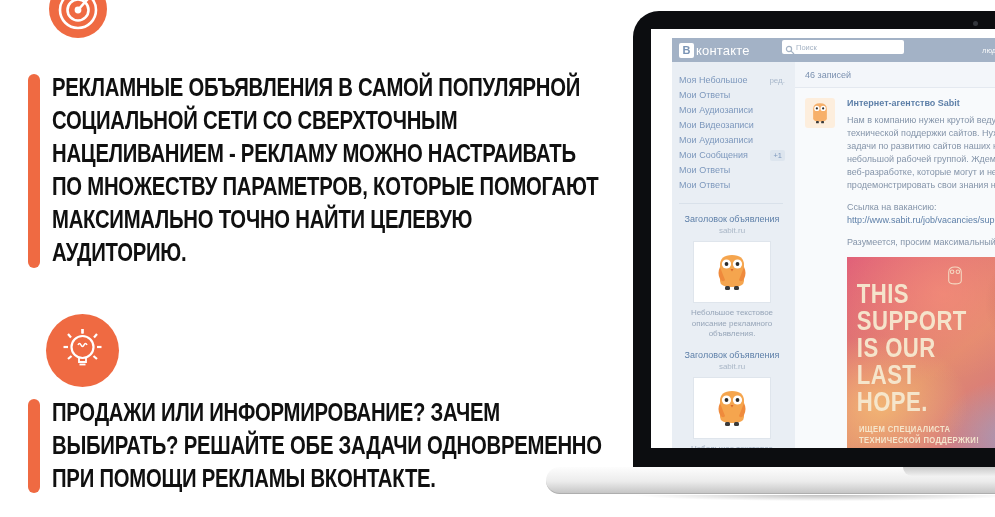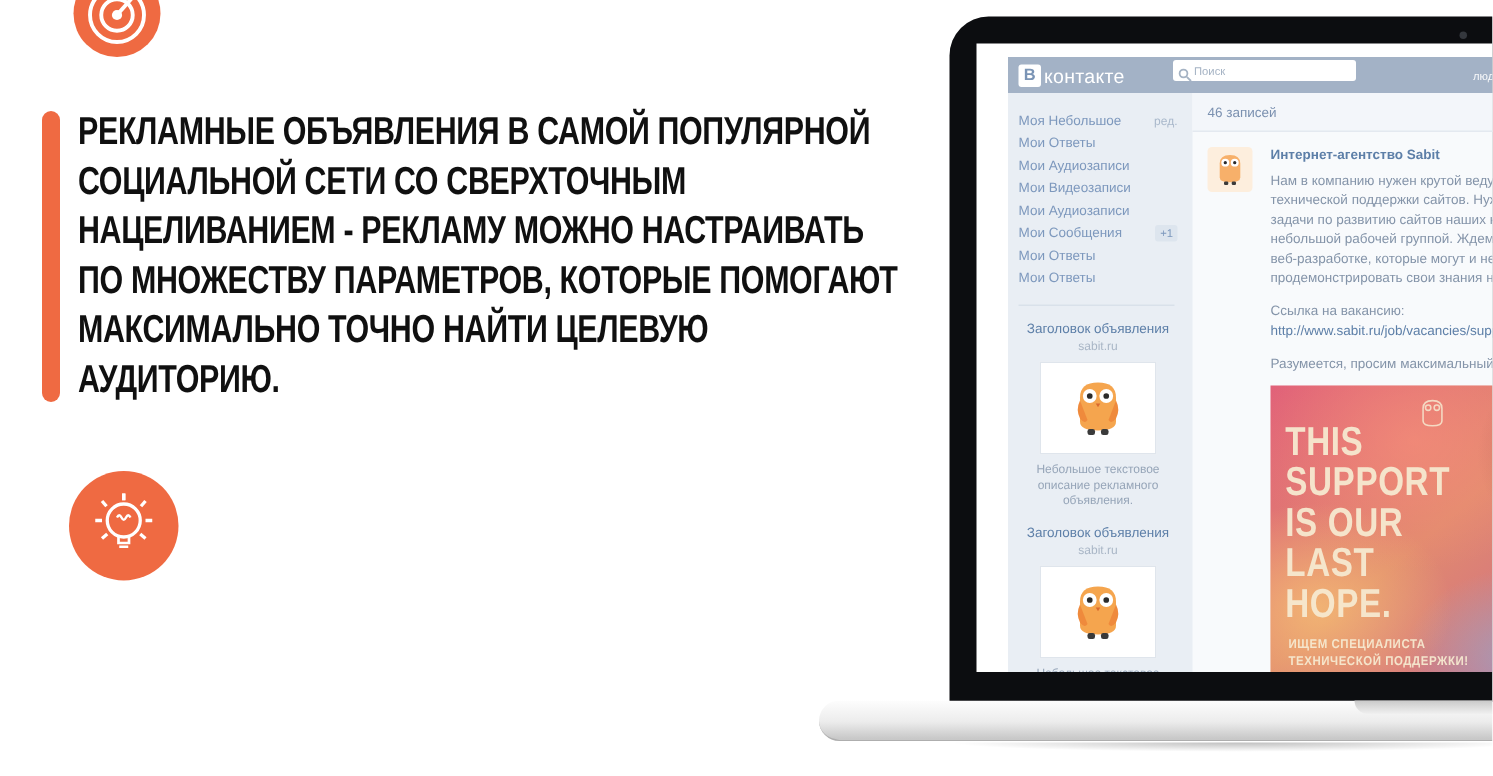--- a/index.html
+++ b/index.html
@@ -120,20 +120,28 @@
       <line x1="36.5" y1="15" x2="36.5" y2="19.5"></line>
       <line x1="22" y1="20" x2="25" y2="23.5"></line>
       <line x1="51" y1="20" x2="48" y2="23.5"></line>
       <line x1="17.5" y1="33" x2="22" y2="33"></line>
       <line x1="51" y1="33" x2="55.5" y2="33"></line>
       <line x1="22" y1="45" x2="25.5" y2="42"></line>
       <line x1="51" y1="45" x2="47.5" y2="42"></line>
     </svg>
   </div>
 
+  <div class="promo-block block-2">
+    <div class="promo-bar bar-2"></div>
+    <div class="headline">
+      <div>ПРОДАЖИ ИЛИ ИНФОРМИРОВАНИЕ? ЗАЧЕМ</div>
+      <div>ВЫБИРАТЬ? РЕШАЙТЕ ОБЕ ЗАДАЧИ ОДНОВРЕМЕННО</div>
+      <div>ПРИ ПОМОЩИ РЕКЛАМЫ ВКОНТАКТЕ.</div>
+    </div>
+  </div>
 
   <div class="laptop-bezel"></div>
   <div class="webcam"></div>
 
   <div class="screen">
 
     <div class="vk-header">
       <div class="vk-logo">
         <div class="vk-logo-box">В</div>
         <div class="vk-logo-text">контакте</div>

